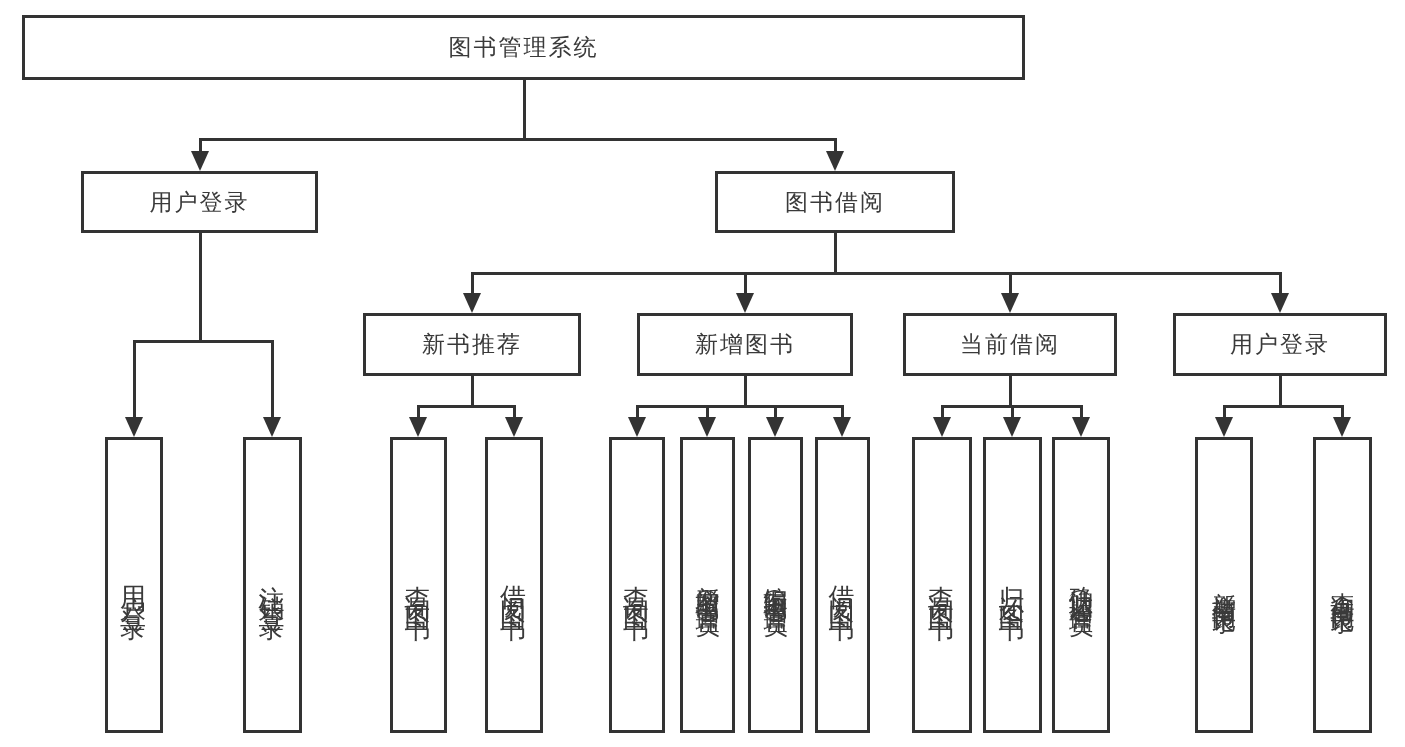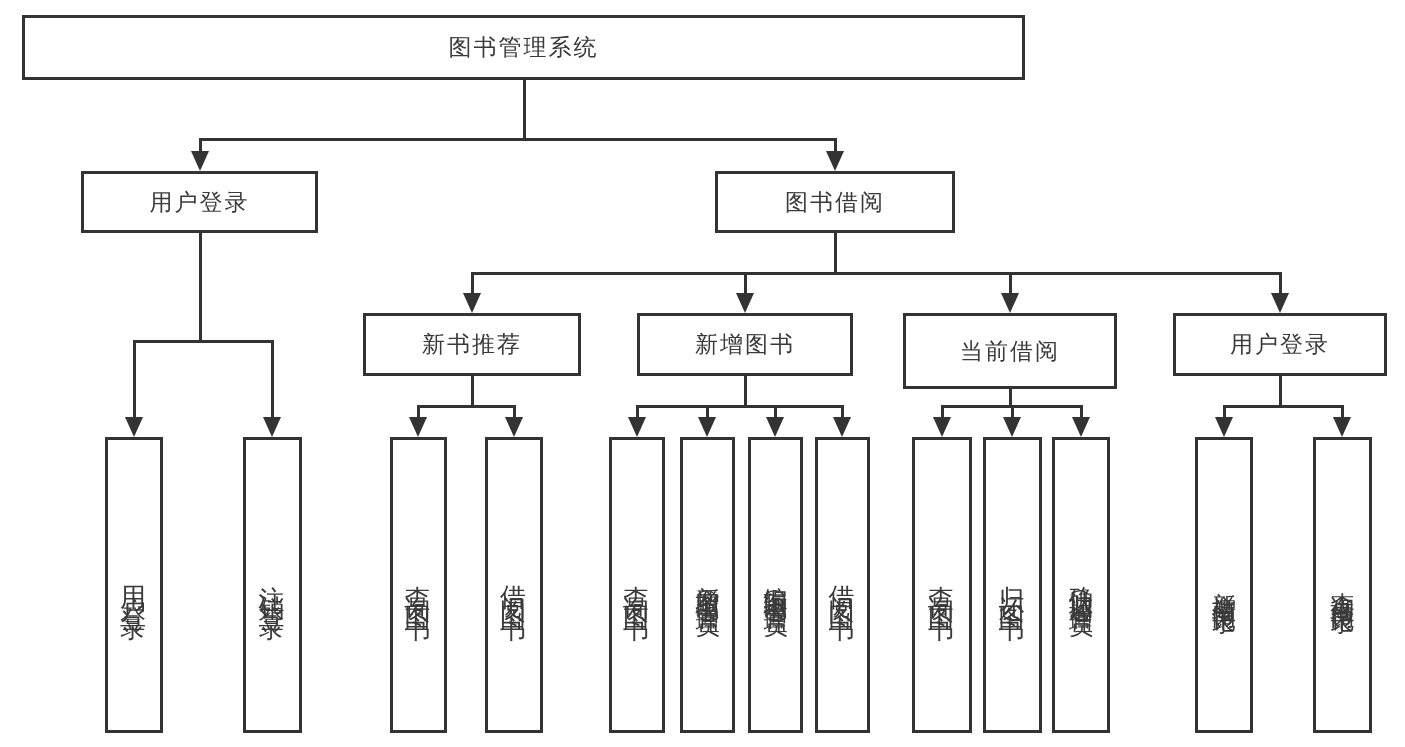--- a/index.html
+++ b/index.html
@@ -47,21 +47,21 @@
   <div class="box" style="left:715px;top:171px;width:240px;height:62px;">
       <span class="lbl">图书借阅</span>
     </div>
 
   <div class="box" style="left:363px;top:313px;width:218px;height:63px;">
       <span class="lbl">新书推荐</span>
     </div>
   <div class="box" style="left:637px;top:313px;width:216px;height:63px;">
       <span class="lbl">新增图书</span>
     </div>
-  <div class="box" style="left:903px;top:313px;width:214px;height:76px;">
+  <div class="box" style="left:903px;top:313px;width:214px;height:63px;">
       <span class="lbl">当前借阅</span>
     </div>
   <div class="box" style="left:1173px;top:313px;width:214px;height:63px;">
       <span class="lbl">用户登录</span>
     </div>
 
   <div class="box vbox" style="left:105px;top:437px;width:58px;height:296px;">
       <span class="lbl">用户登录</span>
     </div>
   <div class="box vbox" style="left:243px;top:437px;width:59px;height:296px;">

